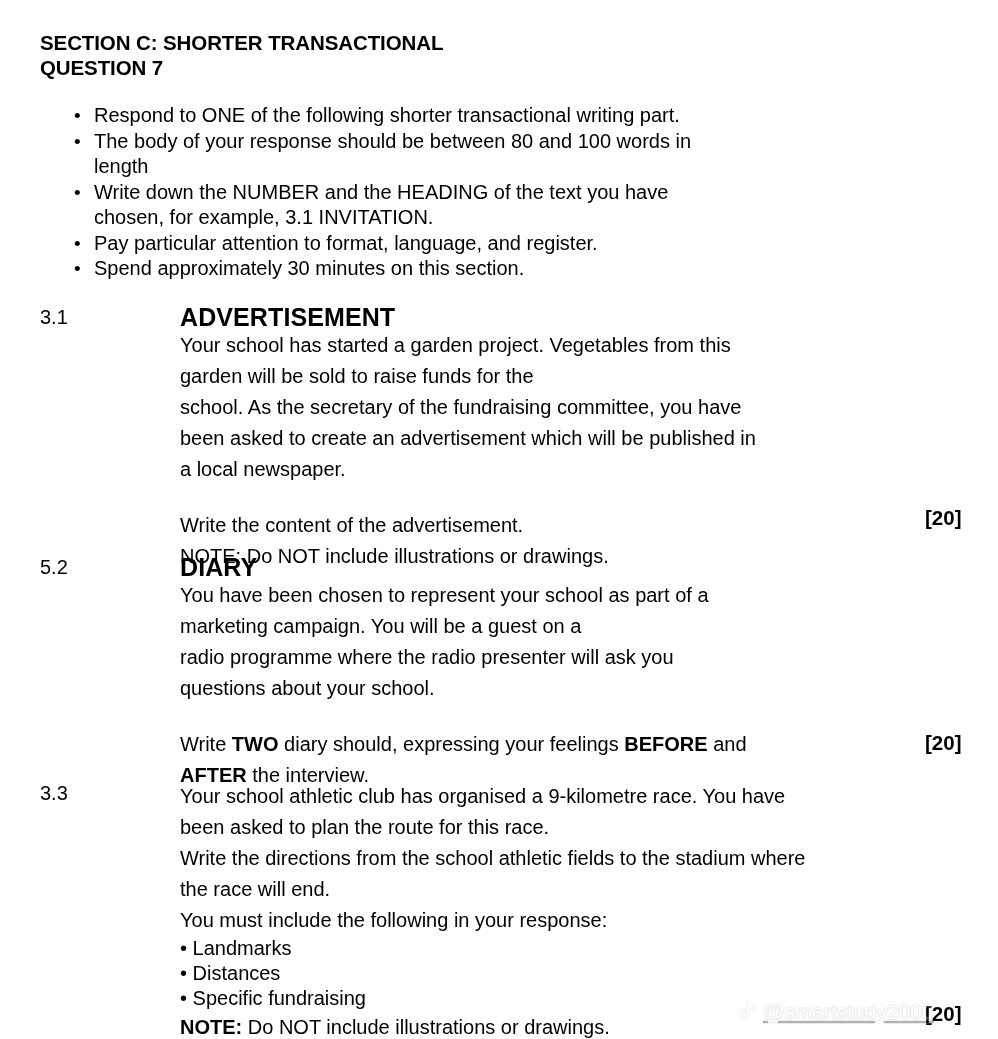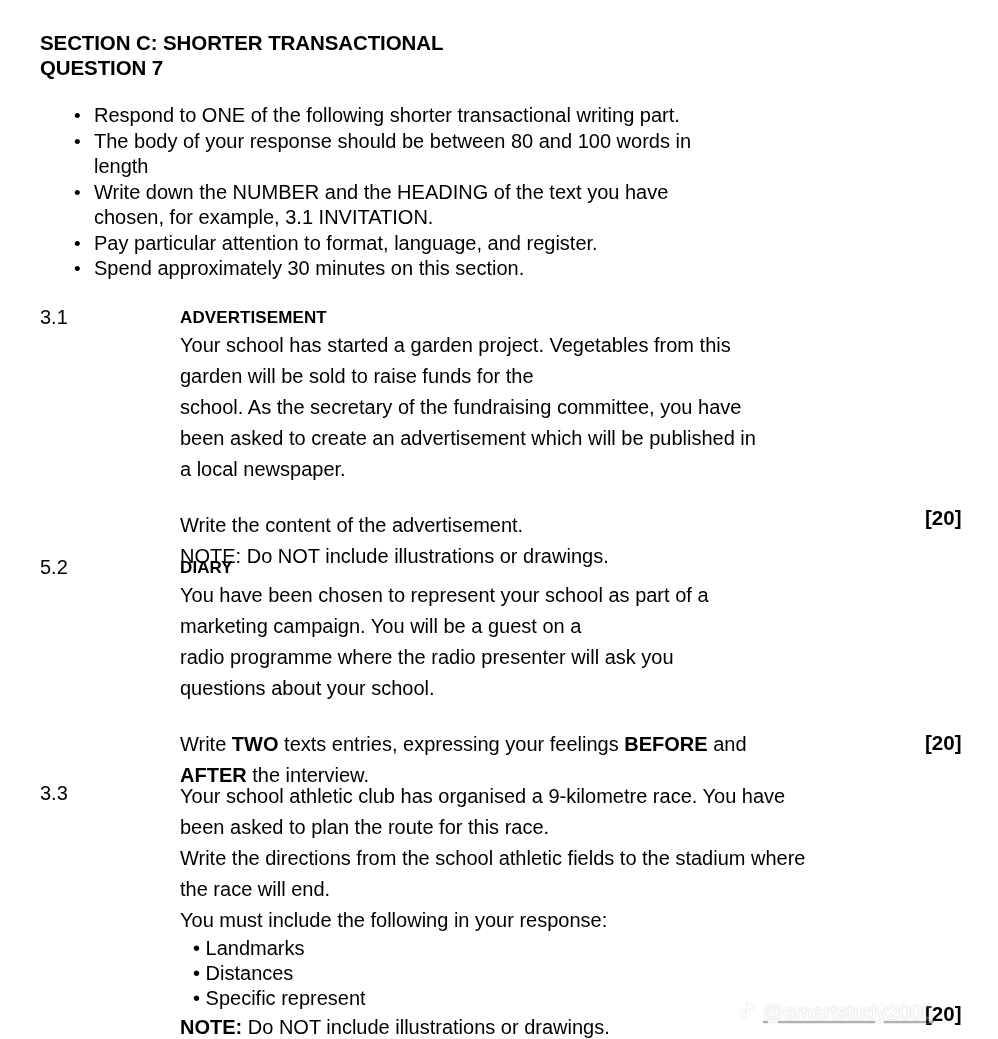--- a/index.html
+++ b/index.html
@@ -78,35 +78,35 @@
     font-size: 20px;
     line-height: 25px;
   }
   .q-body {
     margin-left: 140px;
     width: 660px;
     position: relative;
   }
   .q-title {
     font-weight: bold;
-    font-size: 17px;
+    font-size: 25px;
     line-height: 25px;
     letter-spacing: 0.1px;
   }
   .q-para {
     font-size: 20px;
     line-height: 31px;
     white-space: pre-line;
   }
   .q-gap { height: 25px; }
   .q-sublist {
     font-size: 20px;
     line-height: 25.2px;
   }
-  .q-sublist-item { white-space: pre; margin-left: 13px; }
+  .q-sublist-item { white-space: pre; }
 
   
   .marks {
     position: absolute;
     font-weight: bold;
     font-size: 20.5px;
     line-height: 25px;
     left: 925px;
   }
 
@@ -200,40 +200,40 @@
   <div class="question" style="top:555px;">
     <div class="q-row">
       <div class="q-number">5.2</div>
       <div class="q-body">
         <div class="q-title">DIARY</div>
         <div class="q-para">You have been chosen to represent your school as part of a
 marketing campaign. You will be a guest on a
 radio programme where the radio presenter will ask you
 questions about your school.</div>
         <div class="q-gap"></div>
-        <div class="q-para"><span>Write </span><b>TWO</b><span> texts entries, expressing your feelings </span><b>BEFORE</b><span> and
+        <div class="q-para"><span>Write </span><b>TWO</b><span> diary should, expressing your feelings </span><b>BEFORE</b><span> and
 </span><b>AFTER</b><span> the interview.</span></div>
       </div>
     </div>
   </div>
   <div class="marks" style="top:730px;">[20]</div>
 
   <div class="question" style="top:781px;">
     <div class="q-row">
       <div class="q-number">3.3</div>
       <div class="q-body" style="width:680px;">
         <div class="q-para">Your school athletic club has organised a 9-kilometre race. You have
 been asked to plan the route for this race.
 Write the directions from the school athletic fields to the stadium where
 the race will end.
 You must include the following in your response:</div>
         <div class="q-sublist">
           <div class="q-sublist-item">• Landmarks</div>
           <div class="q-sublist-item">• Distances</div>
-          <div class="q-sublist-item">• Specific represent</div>
+          <div class="q-sublist-item">• Specific fundraising</div>
         </div>
         <div class="q-para"><b>NOTE:</b><span> Do NOT include illustrations or drawings.</span></div>
       </div>
     </div>
   </div>
   <div class="marks" style="top:1001px;">[20]</div>
 
   <div class="watermark">
     <svg class="wm-note" viewBox="0 0 24 28" aria-hidden="true">
       <path d="M15.2 1.5c0.6 3.6 2.8 5.6 6.3 5.9v3.7c-1.9 0.2-3.6-0.4-5.6-1.6v7.1c0 5.6-4.4 8.6-8.5 7.2C4.1 22.5 2.4 19.6 2.8 16.4c0.4-3.1 3-5.4 6.2-5.5 0.5 0 0.9 0 1.4 0.1v3.9c-0.4-0.1-0.8-0.2-1.3-0.2-1.7 0.1-2.9 1.4-2.8 3.1 0.1 1.6 1.5 2.8 3.1 2.7 1.7-0.1 2.8-1.3 2.8-3V1.5h3z" fill="none" stroke="#bdbdbd" stroke-width="1.1" opacity="0.9"></path>

